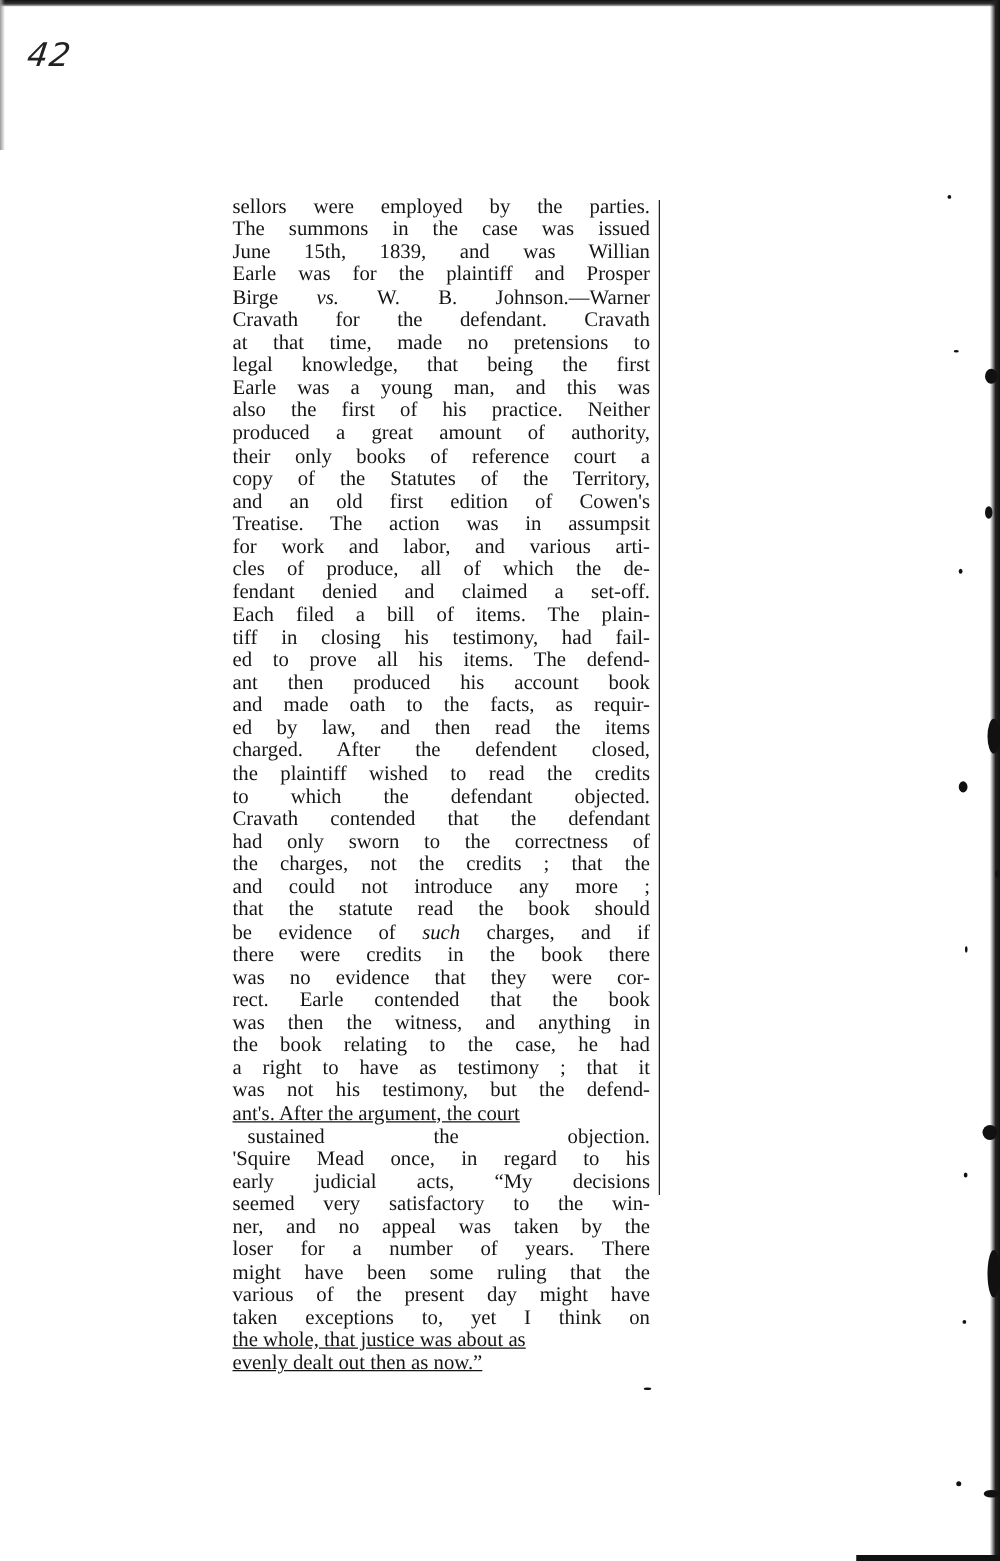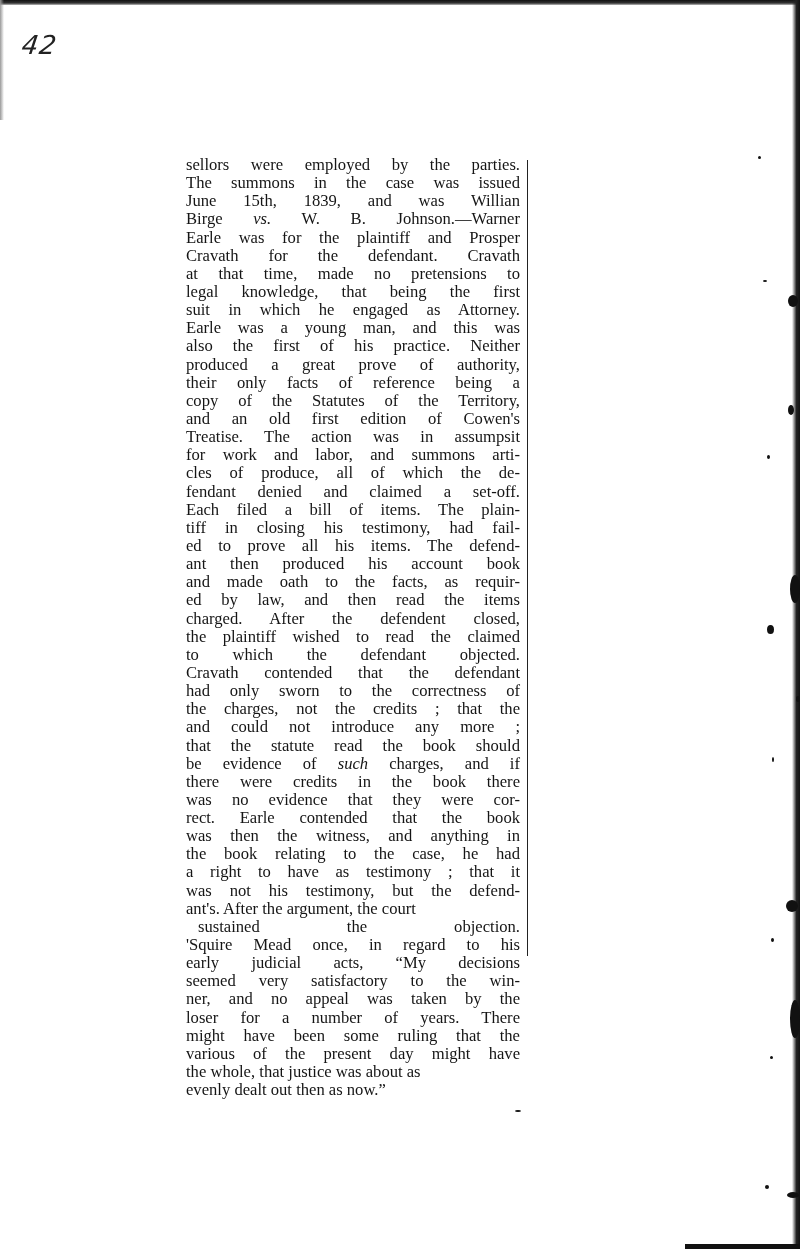--- a/index.html
+++ b/index.html
@@ -30,21 +30,21 @@
     .column {
       position: absolute; left: 186px; top: 156px; width: 334px;
       font-family: "Liberation Serif", "DejaVu Serif", serif;
       font-size: 16.6px; line-height: 18.15px;
       color: #151515;
     }
     .column .line {
       display: block; text-align: justify; text-align-last: justify;
       white-space: nowrap; height: 18.15px;
     }
-    .column .line.last { text-align-last: left; }
+    .column .line.last { text-align-last: left; text-decoration: underline; }
     .column .line.indent { padding-left: 12px; }
     .column-rule {
       position: absolute; left: 527px; top: 160px; width: 1px; height: 796px;
       background: #222;
     }
     .speck { position: absolute; background: #111; border-radius: 50%; }
     .bottom-edge {
       position: absolute; left: 685px; bottom: 0; width: 115px; height: 5px;
       background: #111;
     }
@@ -56,44 +56,43 @@
 <div class="left-shadow"></div>
 <div class="right-edge"></div>
 <div class="bottom-edge"></div>
 
 <div class="page-number">42</div>
 
 <div class="column" id="article-column">
     <span class="line">sellors were employed by the parties.</span>
     <span class="line">The summons in the case was issued</span>
     <span class="line">June 15th, 1839, and was Willian</span>
+    <span class="line">Earle was for the plaintiff and Prosper</span>
     <span class="line">Birge <i>vs.</i> W. B. Johnson.—Warner</span>
-    <span class="line">Earle was for the plaintiff and Prosper</span>
     <span class="line">Cravath for the defendant. Cravath</span>
     <span class="line">at that time, made no pretensions to</span>
     <span class="line">legal knowledge, that being the first</span>
-    <span class="line">suit in which he engaged as Attorney.</span>
     <span class="line">Earle was a young man, and this was</span>
     <span class="line">also the first of his practice. Neither</span>
-    <span class="line">produced a great prove of authority,</span>
-    <span class="line">their only facts of reference being a</span>
+    <span class="line">produced a great amount of authority,</span>
+    <span class="line">their only books of reference court a</span>
     <span class="line">copy of the Statutes of the Territory,</span>
     <span class="line">and an old first edition of Cowen's</span>
     <span class="line">Treatise. The action was in assumpsit</span>
-    <span class="line">for work and labor, and summons arti-</span>
+    <span class="line">for work and labor, and various arti-</span>
     <span class="line">cles of produce, all of which the de-</span>
     <span class="line">fendant denied and claimed a set-off.</span>
     <span class="line">Each filed a bill of items. The plain-</span>
     <span class="line">tiff in closing his testimony, had fail-</span>
     <span class="line">ed to prove all his items. The defend-</span>
     <span class="line">ant then produced his account book</span>
     <span class="line">and made oath to the facts, as requir-</span>
     <span class="line">ed by law, and then read the items</span>
     <span class="line">charged. After the defendent closed,</span>
-    <span class="line">the plaintiff wished to read the claimed</span>
+    <span class="line">the plaintiff wished to read the credits</span>
     <span class="line">to which the defendant objected.</span>
     <span class="line">Cravath contended that the defendant</span>
     <span class="line">had only sworn to the correctness of</span>
     <span class="line">the charges, not the credits ; that the</span>
     <span class="line">and could not introduce any more ;</span>
     <span class="line">that the statute read the book should</span>
     <span class="line">be evidence of <i>such</i> charges, and if</span>
     <span class="line">there were credits in the book there</span>
     <span class="line">was no evidence that they were cor-</span>
     <span class="line">rect. Earle contended that the book</span>
@@ -103,20 +102,21 @@
     <span class="line">was not his testimony, but the defend-</span>
     <span class="line last">ant's. After the argument, the court</span>
     <span class="line indent">sustained the objection.</span>
     <span class="line">'Squire Mead once, in regard to his</span>
     <span class="line">early judicial acts, “My decisions</span>
     <span class="line">seemed very satisfactory to the win-</span>
     <span class="line">ner, and no appeal was taken by the</span>
     <span class="line">loser for a number of years. There</span>
     <span class="line">might have been some ruling that the</span>
     <span class="line">various of the present day might have</span>
+    <span class="line">taken exceptions to, yet I think on</span>
     <span class="line last">the whole, that justice was about as</span>
     <span class="line last">evenly dealt out then as now.”</span>
   </div>
 
 <div class="column-rule"></div>
 
 <div class="speck" style="left:758px;top:156px;width:3px;height:3px;"></div>
 <div class="speck" style="left:763px;top:280px;width:4px;height:2px;"></div>
 <div class="speck" style="left:788px;top:295px;width:10px;height:12px;"></div>
 <div class="speck" style="left:788px;top:405px;width:6px;height:10px;"></div>

